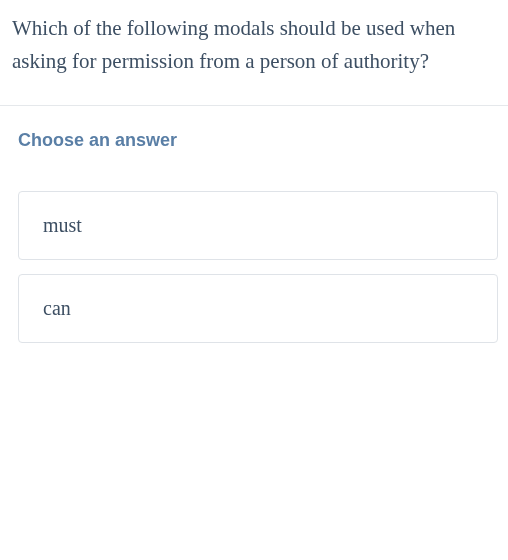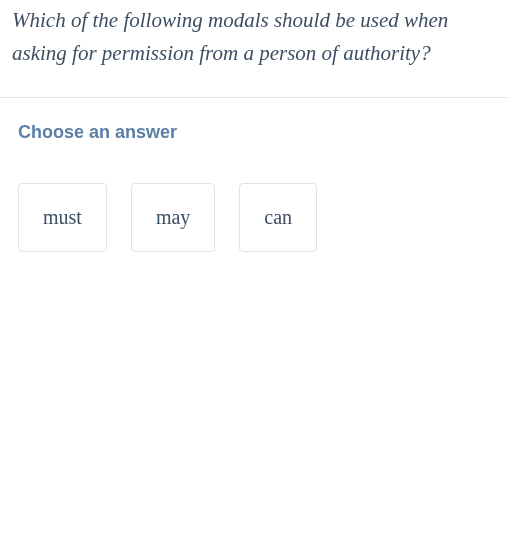--- a/index.html
+++ b/index.html
@@ -8,22 +8,21 @@
       padding: 0;
     }
     body {
       font-family: Georgia, 'Times New Roman', serif;
       background: #ffffff;
       width: 508px;
       height: 560px;
       overflow: hidden;
     }
     .question-section {
-      padding: 4px 12px 28px 12px;
-      font-style: italic;
+      padding: 12px 12px 28px 12px;
     }
     .question-text {
       font-size: 21px;
       line-height: 1.55;
       color: #3d4f63;
       font-weight: 400;
     }
     .divider {
       border: none;
       border-top: 1px solid #e5e8eb;
@@ -34,22 +33,22 @@
     }
     .answer-prompt {
       font-family: -apple-system, BlinkMacSystemFont, 'Segoe UI', Arial, sans-serif;
       font-size: 18px;
       font-weight: 700;
       color: #5a7fa6;
       margin-bottom: 18px;
     }
     .options {
       display: flex;
-      flex-direction: row;
-      gap: 24px;
+      flex-direction: column;
+      gap: 14px;
       margin-top: 40px;
     }
     .option {
       border: 1px solid #dfe3e8;
       border-radius: 4px;
       padding: 22px 24px;
       cursor: pointer;
       background: #ffffff;
       text-align: left;
       font-family: Georgia, 'Times New Roman', serif;
@@ -66,19 +65,16 @@
 
 <hr class="divider">
 
 <div class="answer-section">
   <div class="answer-prompt">Choose an answer</div>
   <div class="options">
     <button class="option">
       <span>must</span>
     </button>
     <button class="option">
-      <span>may</span>
-    </button>
-    <button class="option">
       <span>can</span>
     </button>
   </div>
 </div>
 
 </body></html>

